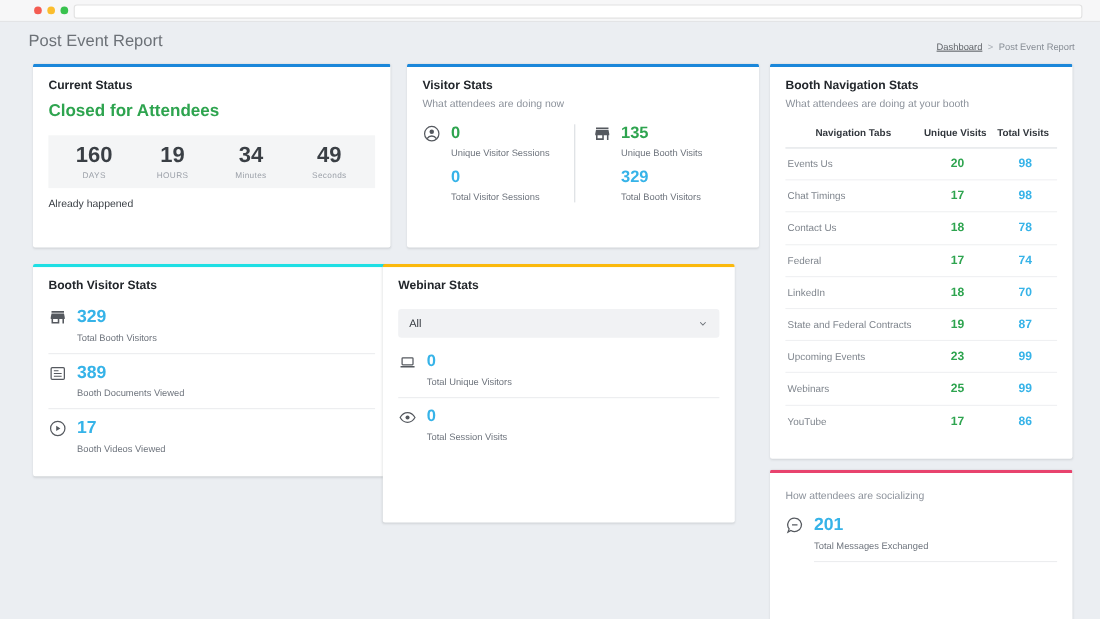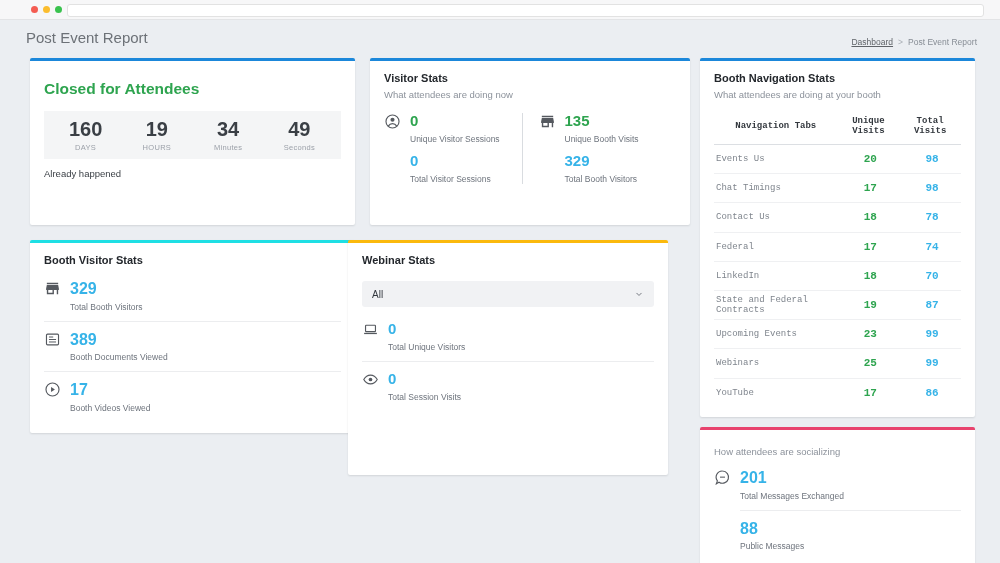--- a/index.html
+++ b/index.html
@@ -53,21 +53,21 @@
   .num-green { color:#2EA44F; }
   .num-blue { color:#36B3E8; }
   .stat-label { margin-left:26px; margin-top:4px; font-size:8.5px; color:#6E747D; }
 
   
   .vs-cols { display:flex; margin-top:13px; }
   .vs-col { flex:1; min-width:0; }
   .vs-col + .vs-col { border-left:1px solid #D9DCE0; padding-left:16px; }
 
   
-  .nav-table { margin-top:12px;font-family:Liberation Mono, monospace; }
+  .nav-table { margin-top:12px; }
   .nt-row { display:flex; align-items:center; }
   .nt-head { padding:4px 0 8px; border-bottom:1px solid #DCDFE3; }
   .nt-col-label { flex:0 0 50%; min-width:0; }
   .nt-col-num { flex:0 0 25%; text-align:center; }
   .nt-head .nt-col-label { text-align:center; font-size:9px; font-weight:700; color:#33383E; }
   .nt-head .nt-col-num { font-size:9px; font-weight:700; color:#33383E; }
   .nt-body .nt-row { border-bottom:1px solid #EFF0F2; height:28.2px; }
   .nt-body .nt-row:last-child { border-bottom:none; }
   .nt-label { font-size:9px; color:#7F858D; padding-left:2px; }
   .nt-unique { font-size:11px; font-weight:700; color:#2EA44F; }
@@ -101,20 +101,21 @@
   </div>
 
   <div class="page-title">Post Event Report</div>
   <div class="breadcrumb">
     <span class="bc-link">Dashboard</span>
     <span class="bc-sep">&gt;</span>
     <span class="bc-current">Post Event Report</span>
   </div>
 
   <div class="card card-a">
+    <div class="card-title">Current Status</div>
     <div class="status-text">Closed for Attendees</div>
     <div class="countdown">
       <div class="cd-unit">
         <div class="cd-num">160</div>
         <div class="cd-label">DAYS</div>
       </div>
       <div class="cd-unit">
         <div class="cd-num">19</div>
         <div class="cd-label">HOURS</div>
       </div>
@@ -327,22 +328,16 @@
             <svg viewBox="0 0 24 24" fill="none" stroke="currentColor" stroke-width="1.6">
               <path d="M12 2.9a8.6 8.6 0 1 1-4.9 15.7L3.3 20.7l1.5-4A8.6 8.6 0 0 1 12 2.9z"></path>
               <path d="M8.5 11.5h7" stroke-width="1.5"></path>
             </svg>
           </span>
           <span class="stat-num num-blue">201</span>
         </div>
         <div class="stat-label">Total Messages Exchanged</div>
       </div>
       <hr class="hr indent">
-      <div class="stat">
-        <div class="stat-row">
-          <span class="stat-num num-blue indent">88</span>
-        </div>
-        <div class="stat-label">Public Messages</div>
-      </div>
     </div>
   </div>
 
 </div>
 
 </body></html>

